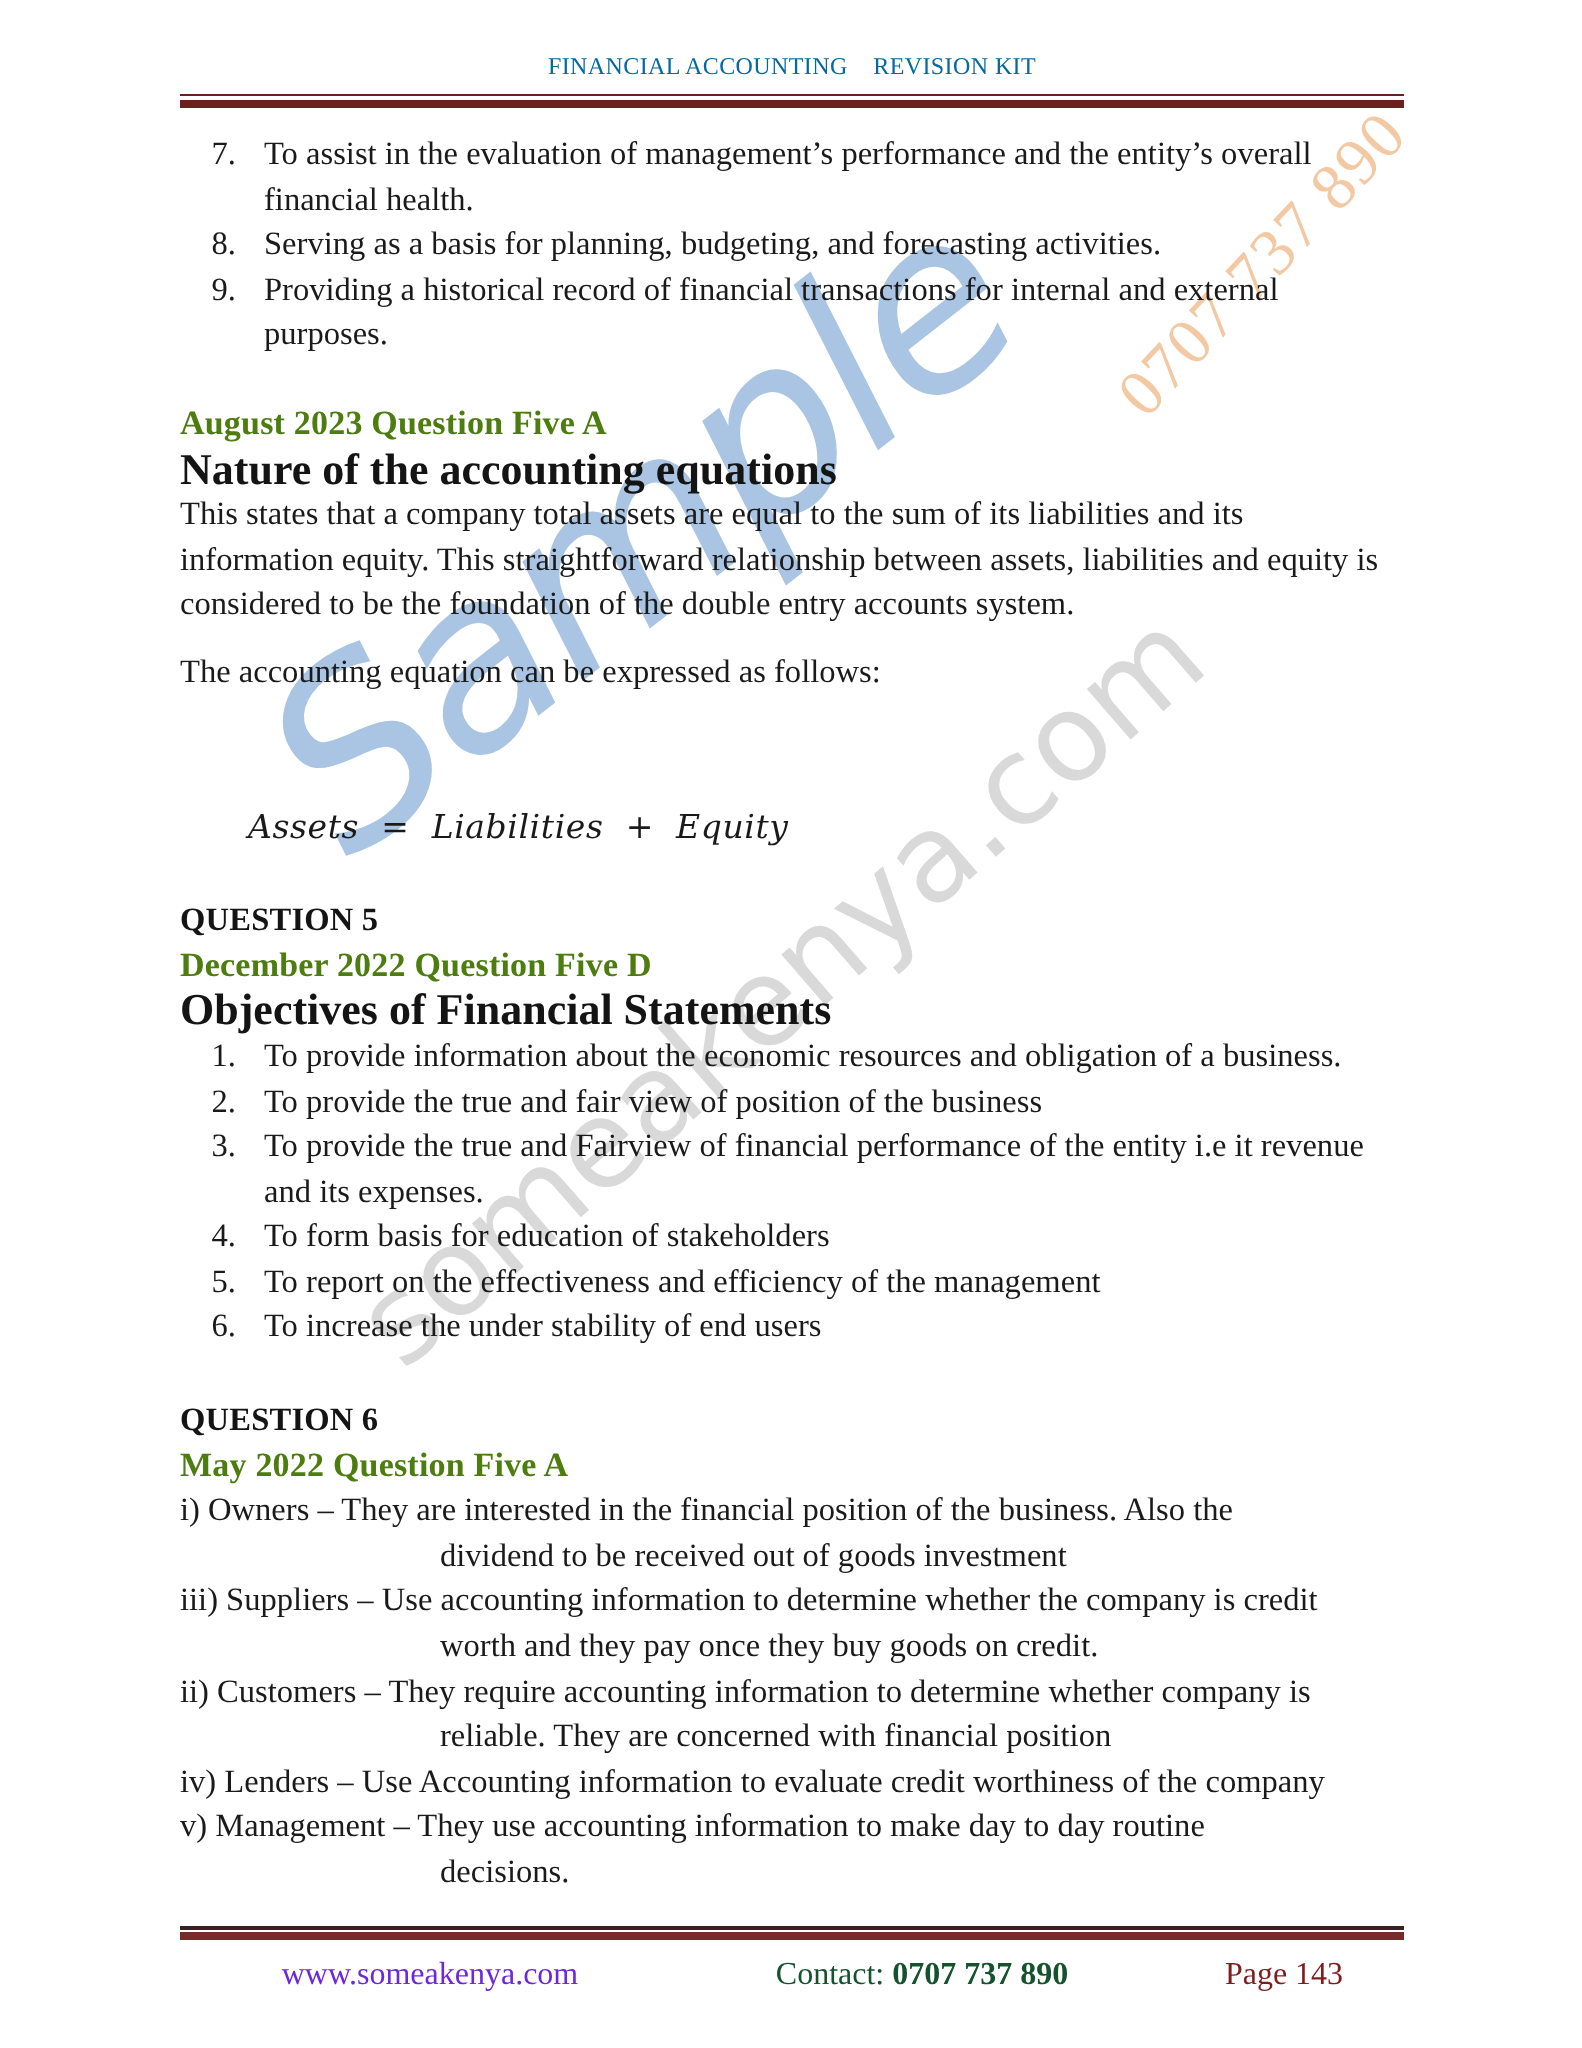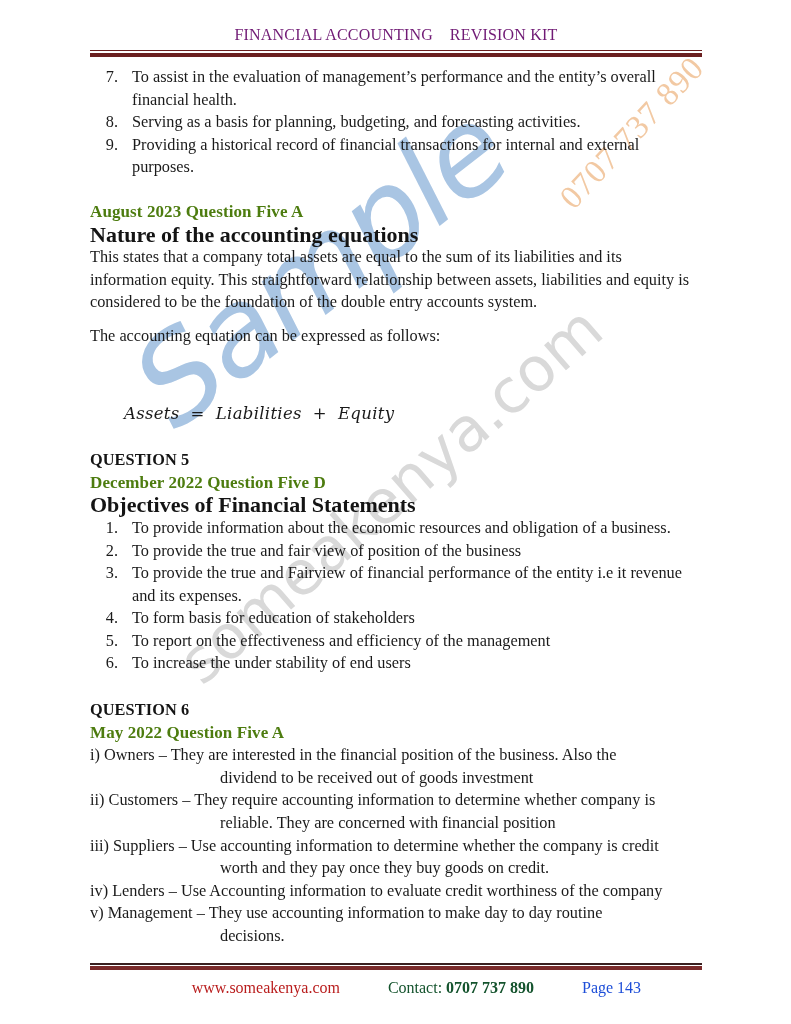--- a/index.html
+++ b/index.html
@@ -74,23 +74,23 @@
 
   
   .doc-header {
     position: absolute;
     left: 90px;
     top: 26px;
     width: 612px;
   }
   .doc-header .title {
     text-align: center;
-    font-size: 16px;
+    font-size: 12px;
     letter-spacing: 0.2px;
-    color: #701a75;
+    color: #0369a1;
     padding-bottom: 6px;
     white-space: pre;
   }
   .rule-double {
     height: 7px;
     position: relative;
   }
   .rule-double::before {
     content: "";
     position: absolute;
@@ -218,37 +218,37 @@
     left: 0; right: 0; top: 3px;
     height: 4px;
     background: #7a2a2a;
   }
   .footer-row {
     display: flex;
     align-items: baseline;
     font-size: 16px;
   }
   .footer-url {
-    color: #b91c1c;
+    color: #6d28d9;
     flex: 0 0 auto;
     width: 250px;
-    text-align: right;
+    text-align: center;
   }
   .footer-contact {
     flex: 1 1 auto;
     text-align: center;
     color: #14532d;
     white-space: pre;
   }
   .footer-contact .phone { font-weight: bold; }
   .footer-page {
     flex: 0 0 auto;
     width: 120px;
-    text-align: left;
-    color: #1d4ed8;
+    text-align: center;
+    color: #7f1d1d;
   }
 </style>
 </head>
 <body>
 
 <div class="page">
 
   <div class="wm-layer">
     <div class="wm wm-sample">Sample</div>
     <div class="wm wm-site">someakenya.com</div>
@@ -324,26 +324,26 @@
       <div class="spacer-lg"></div>
 
       <h2 class="q-heading">QUESTION 6</h2>
       <p class="exam-ref">May 2022 Question Five A</p>
       <ul class="stake-list">
         <li>
           <span class="lead">i) Owners</span><span> – </span><span>They are interested in the financial position of the business. Also the</span>
           <span class="cont">dividend to be received out of goods investment</span>
         </li>
         <li>
+          <span class="lead">iii) Suppliers</span><span> – </span><span>Use accounting information to determine whether the company is credit</span>
+          <span class="cont">worth and they pay once they buy goods on credit.</span>
+        </li>
+        <li>
           <span class="lead">ii) Customers</span><span> – </span><span>They require accounting information to determine whether company is</span>
           <span class="cont">reliable. They are concerned with financial position</span>
-        </li>
-        <li>
-          <span class="lead">iii) Suppliers</span><span> – </span><span>Use accounting information to determine whether the company is credit</span>
-          <span class="cont">worth and they pay once they buy goods on credit.</span>
         </li>
         <li>
           <span class="lead">iv) Lenders</span><span> – </span><span>Use Accounting information to evaluate credit worthiness of the company</span>
         </li>
         <li>
           <span class="lead">v) Management</span><span> – </span><span>They use accounting information to make day to day routine</span>
           <span class="cont">decisions.</span>
         </li>
       </ul>
 

